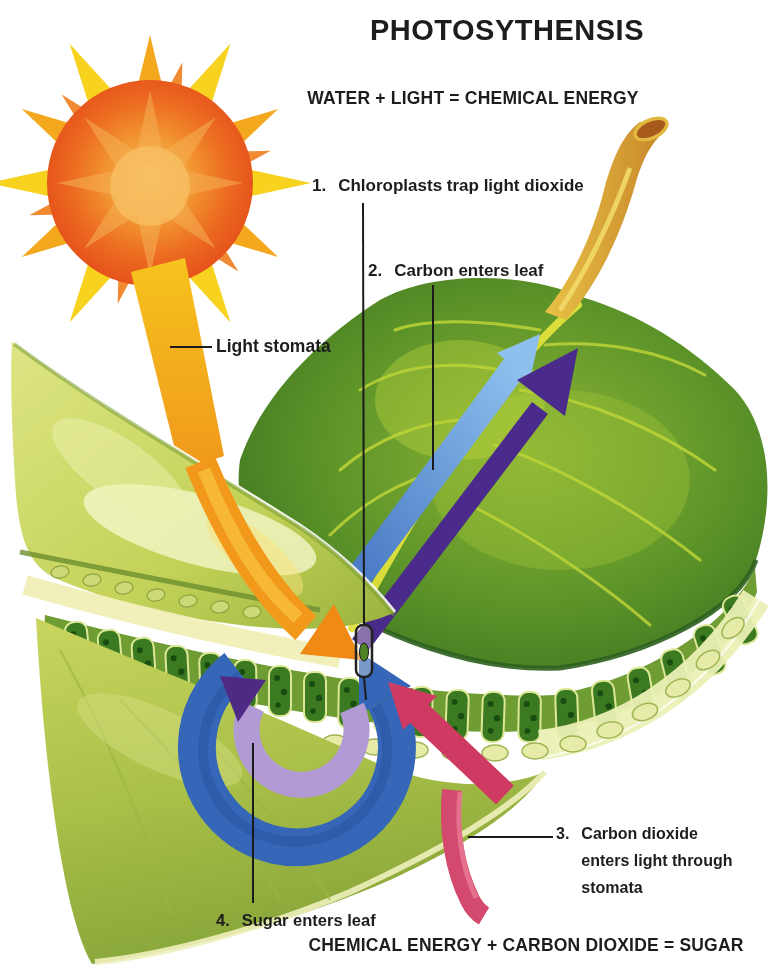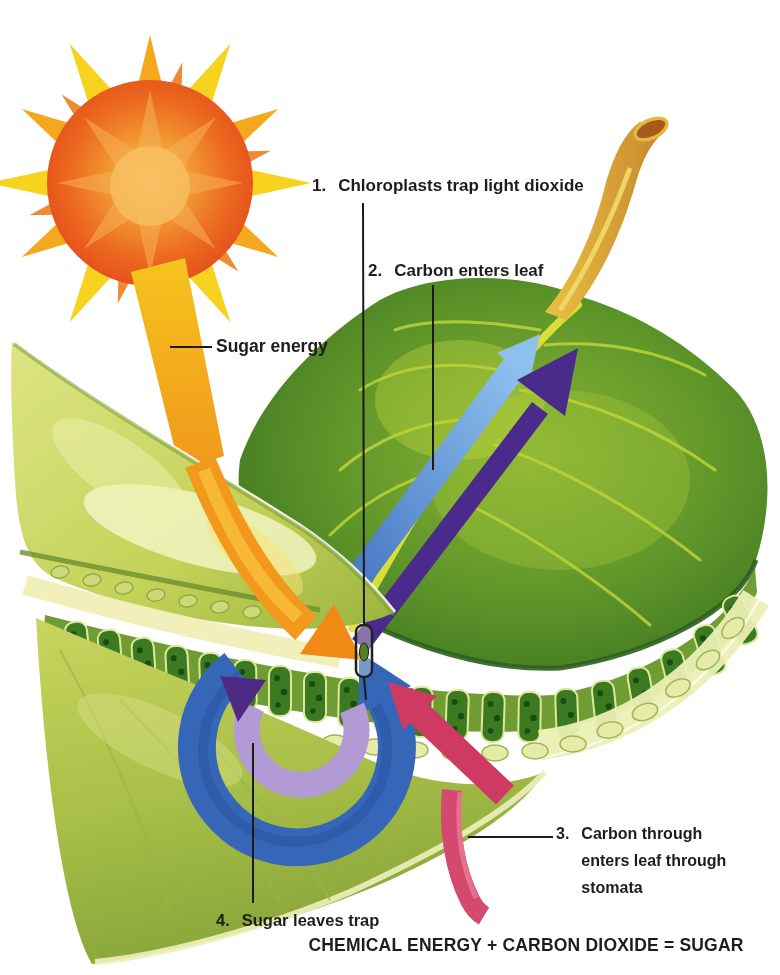--- a/index.html
+++ b/index.html
@@ -276,39 +276,41 @@
       <line x1="468" y1="837" x2="553" y2="837"></line>
       <line x1="253" y1="743" x2="253" y2="903"></line>
     </g>
     <g>
       <rect x="356" y="625" width="16" height="52" rx="7" fill="rgba(250,250,235,0.35)" stroke="#222222" stroke-width="2.5"></rect>
       <ellipse cx="364" cy="652" rx="4.5" ry="9" fill="#4f8326" stroke="#1c1c1c" stroke-width="1"></ellipse>
       <line x1="364" y1="677" x2="366" y2="700" stroke="#1b1b1b" stroke-width="2"></line>
     </g>
   </svg>
 
-
+  <div class="lbl title center">PHOTOSYTHENSIS</div>
+
+  <div class="lbl eq-top center">WATER + LIGHT = CHEMICAL ENERGY</div>
 
   <div class="lbl step step1">
     <span class="num">1.</span>
     <span class="txt">Chloroplasts trap light dioxide</span>
   </div>
 
   <div class="lbl step step2">
     <span class="num">2.</span>
     <span class="txt">Carbon enters leaf</span>
   </div>
 
-  <div class="lbl light-energy">Sugar energy</div>
+  <div class="lbl light-energy">Light stomata</div>
 
   <div class="lbl step step3">
     <span class="num">3.</span>
-    <span class="txt">Carbon through enters leaf through stomata</span>
+    <span class="txt">Carbon dioxide enters light through stomata</span>
   </div>
 
   <div class="lbl step step4">
     <span class="num">4.</span>
-    <span class="txt">Sugar leaves trap</span>
+    <span class="txt">Sugar enters leaf</span>
   </div>
 
   <div class="lbl eq-bottom center">CHEMICAL ENERGY + CARBON DIOXIDE = SUGAR</div>
 
 </div>
 
 </body></html>

